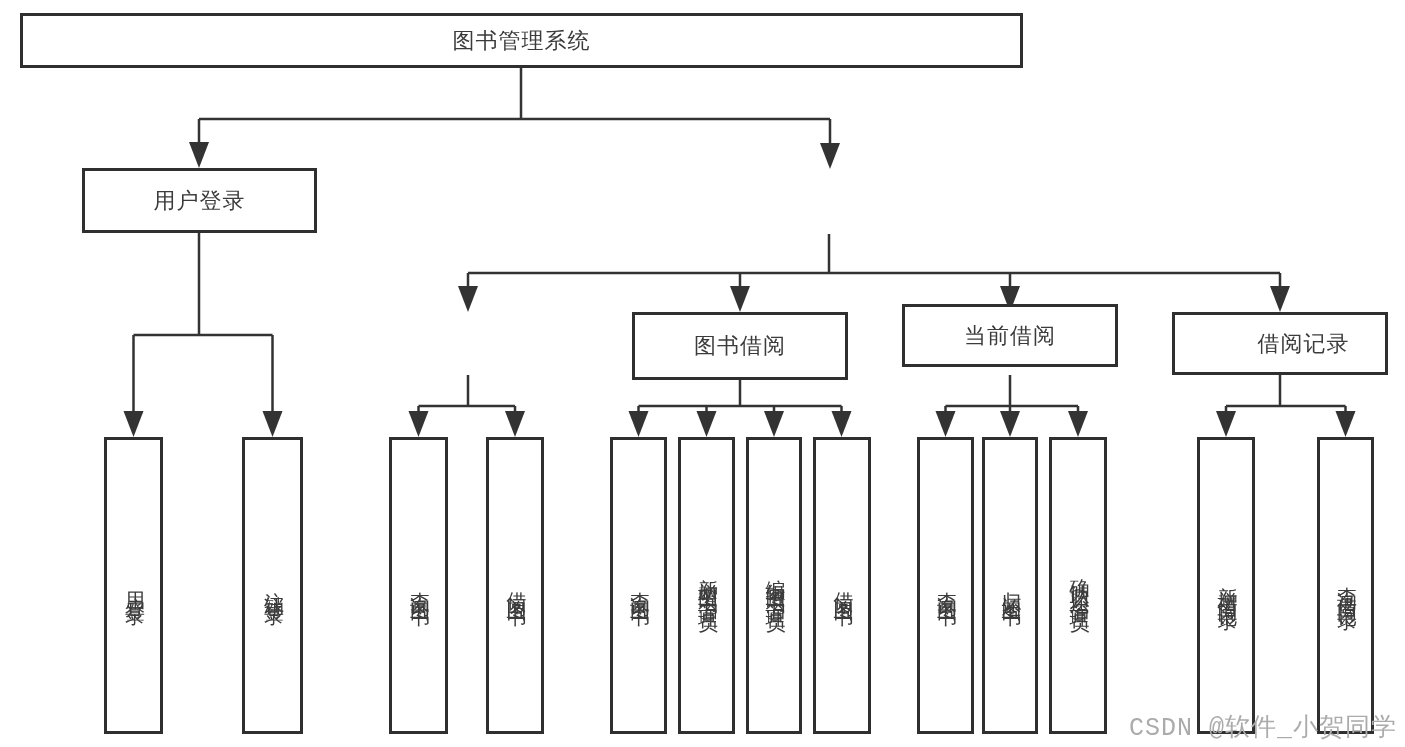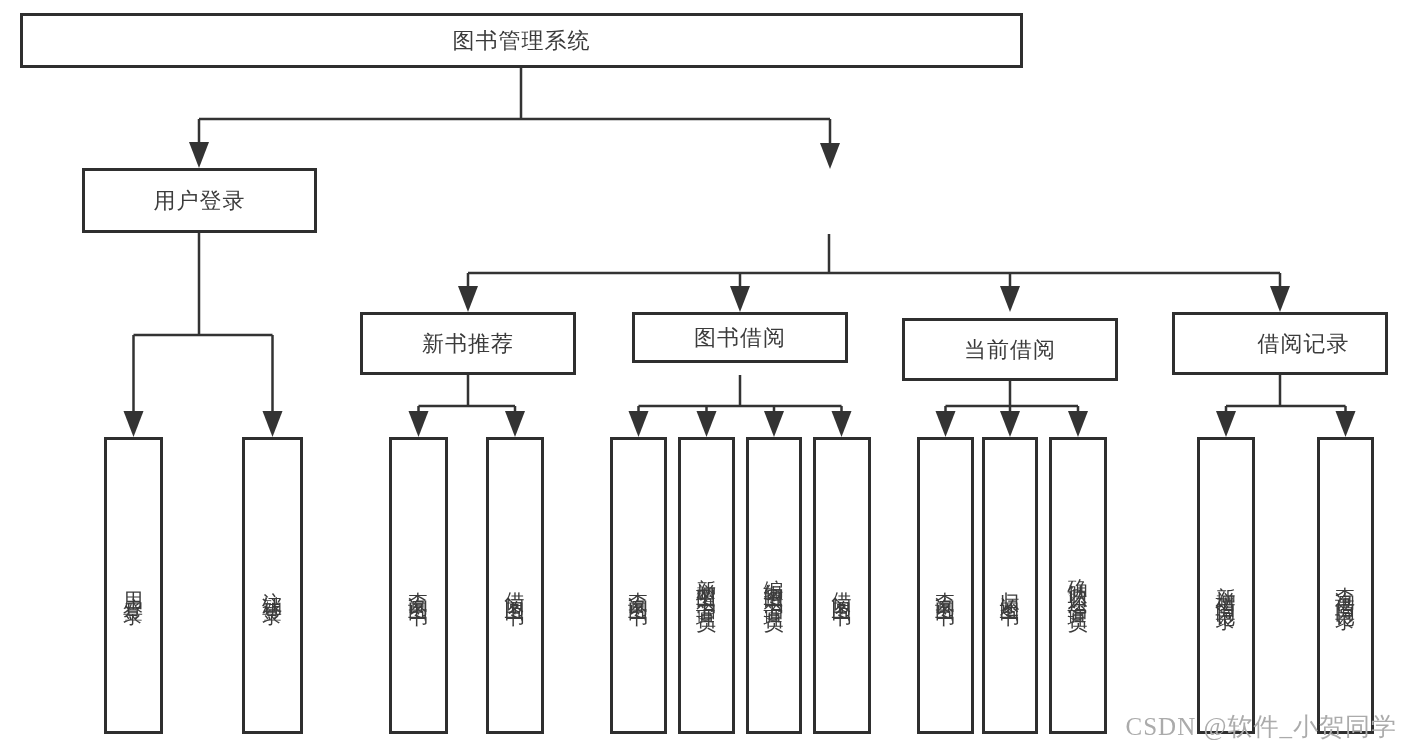--- a/index.html
+++ b/index.html
@@ -1,18 +1,18 @@
 <!DOCTYPE html>
 <html><head>
 <meta charset="utf-8">
 <style>
   html,body{margin:0;padding:0;background:#ffffff;}
   .canvas{
     position:relative;width:1405px;height:747px;background:#ffffff;
-    font-family:Liberation Serif, serif;color:#3b3b3b;overflow:hidden;
+    font-family:Liberation Mono, monospace;color:#3b3b3b;overflow:hidden;
   }
   svg.wires{position:absolute;left:0;top:0;z-index:0;}
   .node{
     position:absolute;box-sizing:border-box;background:#ffffff;
     border:3px solid #2f2f2f;display:flex;align-items:center;justify-content:center;
     z-index:1;
   }
   .hlabel{font-size:22px;letter-spacing:1px;white-space:nowrap;}
   .vlabel{
     writing-mode:vertical-rl;text-orientation:mixed;
@@ -79,27 +79,24 @@
   </svg>
 
   <div class="node" style="left:20px;top:13px;width:1003px;height:55px;">
     <span class="hlabel">图书管理系统</span>
   </div>
 
   <div class="node" style="left:82px;top:168px;width:235px;height:65px;">
     <span class="hlabel">用户登录</span>
   </div>
 
-  <div class="node" style="left:360px;top:312px;width:216px;height:63px;">
-    <span class="hlabel">新书推荐</span>
-  </div>
-  <div class="node" style="left:632px;top:312px;width:216px;height:51px;">
+  <div class="node" style="left:632px;top:312px;width:216px;height:68px;">
     <span class="hlabel">图书借阅</span>
   </div>
-  <div class="node" style="left:902px;top:318px;width:216px;height:63px;">
+  <div class="node" style="left:902px;top:304px;width:216px;height:63px;">
     <span class="hlabel">当前借阅</span>
   </div>
   <div class="node" style="left:1172px;top:312px;width:216px;height:63px;padding-left:47px;">
     <span class="hlabel">借阅记录</span>
   </div>
 
   <div class="node" style="left:104px;top:437px;width:59px;height:297px;">
     <span class="vlabel">用户登录</span>
   </div>
   <div class="node" style="left:242px;top:437px;width:61px;height:297px;">

